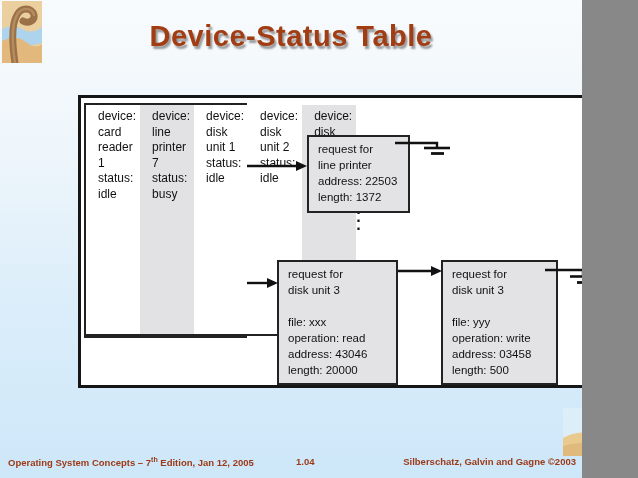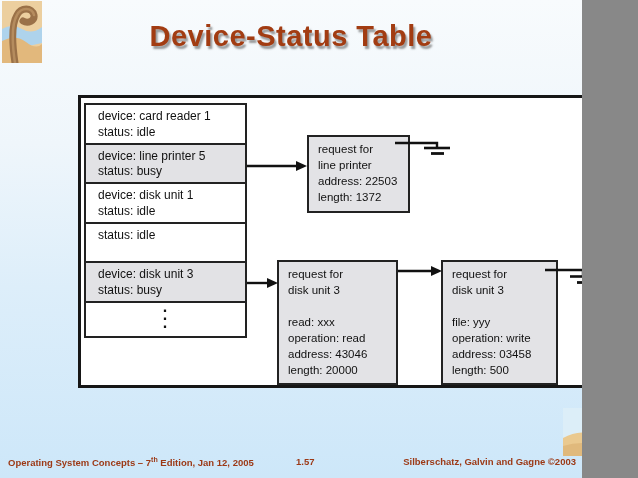--- a/index.html
+++ b/index.html
@@ -13,21 +13,21 @@
     text-align:center;font-size:29px;font-weight:bold;letter-spacing:.5px;
     color:#a23c12;text-shadow:2px 3px 2px rgba(90,90,90,.6);
   }
   .frame{
     position:absolute;left:78px;top:95px;width:517px;height:293px;
     background:#ffffff;border:3px solid #161616;box-sizing:border-box;
   }
   .device-table{
     position:absolute;left:84px;top:103px;width:163px;height:235px;
     border:2px solid #222;box-sizing:border-box;background:#fff;
-    display:flex;flex-direction:column;z-index:2;
+    display:flex;z-index:2;
   }
   .drow{flex:1;box-sizing:border-box;border-bottom:2px solid #222;
     padding:4px 4px 0 12px;font-size:12px;line-height:15.5px;color:#111;background:#fff;}
   .drow.busy{background:#e2e2e5;}
   .drow.last{border-bottom:none;display:flex;flex-direction:column;
     align-items:center;justify-content:center;padding:0;}
   .dot{font-size:16px;font-weight:bold;line-height:8px;color:#111;}
   .req-box{
     position:absolute;background:#e3e3e6;border:2px solid #222;box-sizing:border-box;
     padding:4px 9px;font-size:11.5px;line-height:16px;color:#111;z-index:2;
@@ -63,28 +63,29 @@
   <h1 class="title">Device-Status Table</h1>
 
   <div class="frame"></div>
 
   <div class="device-table">
     <div class="drow">
       <div>device: card reader 1</div>
       <div>status: idle</div>
     </div>
     <div class="drow busy">
-      <div>device: line printer 5</div>
+      <div>device: line printer 7</div>
       <div>status: busy</div>
     </div>
     <div class="drow">
       <div>device: disk unit 1</div>
       <div>status: idle</div>
     </div>
     <div class="drow">
+      <div>device: disk unit 2</div>
       <div>status: idle</div>
     </div>
     <div class="drow busy">
       <div>device: disk unit 3</div>
       <div>status: busy</div>
     </div>
     <div class="drow last">
       <span class="dot">·</span>
       <span class="dot">·</span>
       <span class="dot">·</span>
@@ -95,21 +96,21 @@
     <div class="ln">request for</div>
     <div class="ln">line printer</div>
     <div class="ln">address: 22503</div>
     <div class="ln">length: 1372</div>
   </div>
 
   <div class="req-box box2">
     <div class="ln">request for</div>
     <div class="ln">disk unit 3</div>
     <div class="ln"></div>
-    <div class="ln">read: xxx</div>
+    <div class="ln">file: xxx</div>
     <div class="ln">operation: read</div>
     <div class="ln">address: 43046</div>
     <div class="ln">length: 20000</div>
   </div>
 
   <div class="req-box box3">
     <div class="ln">request for</div>
     <div class="ln">disk unit 3</div>
     <div class="ln"></div>
     <div class="ln">file: yyy</div>
@@ -144,21 +145,21 @@
     <g>
       <polyline points="467,175 505,175 505,181" fill="none" stroke="#111" stroke-width="2.4"></polyline>
       <line x1="492" y1="181.5" x2="516" y2="181.5" stroke="#111" stroke-width="2.6"></line>
       <line x1="499" y1="187.5" x2="510" y2="187.5" stroke="#111" stroke-width="2.8"></line>
     </g>
   </svg>
 
   <div class="footer-left">
     <span>Operating System Concepts – 7</span><sup>th</sup><span> Edition, Jan 12, 2005</span>
   </div>
-  <div class="footer-page">1.57</div>
+  <div class="footer-page">1.04</div>
   <div class="footer-right">Silberschatz, Galvin and Gagne ©2003</div>
 
   <svg class="logo-br" viewBox="0 0 72 48">
     <rect width="72" height="48" fill="#dceef8"></rect>
     <path d="M0,30 Q18,20 36,28 T72,24 L72,48 L0,48 Z" fill="#eac98f"></path>
     <path d="M0,38 Q20,32 40,38 T72,36 L72,48 L0,48 Z" fill="#e0b97c"></path>
     <path d="M66,48 C66,28 61,12 49,10 C38,9 34,17 38,23 C41,27 48,26 47,20" fill="none" stroke="#9e8fae" stroke-width="6.5" stroke-linecap="round"></path>
     <g transform="rotate(-8 34 28)">
       <rect x="25" y="22" width="18" height="12" fill="#26282c"></rect>
       <rect x="27" y="24" width="14" height="8" fill="#cdd08a"></rect>

